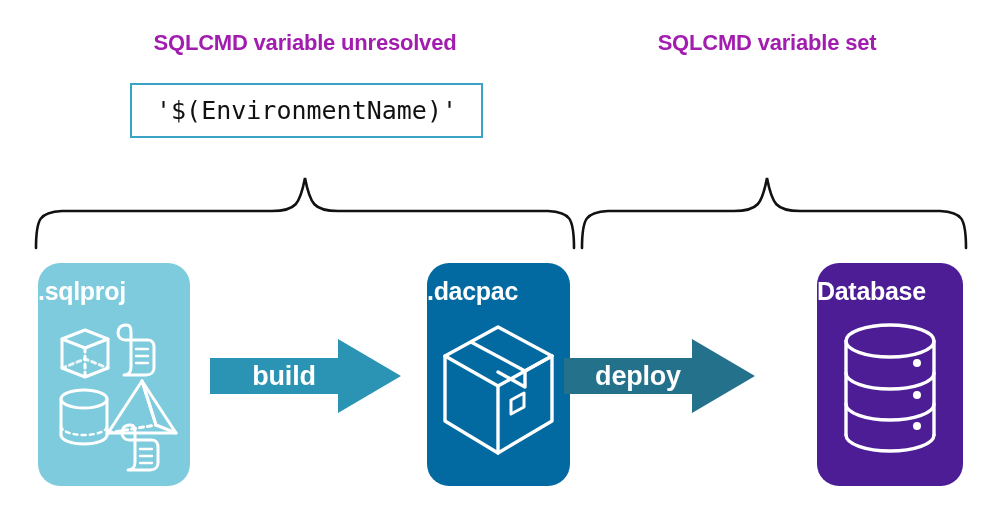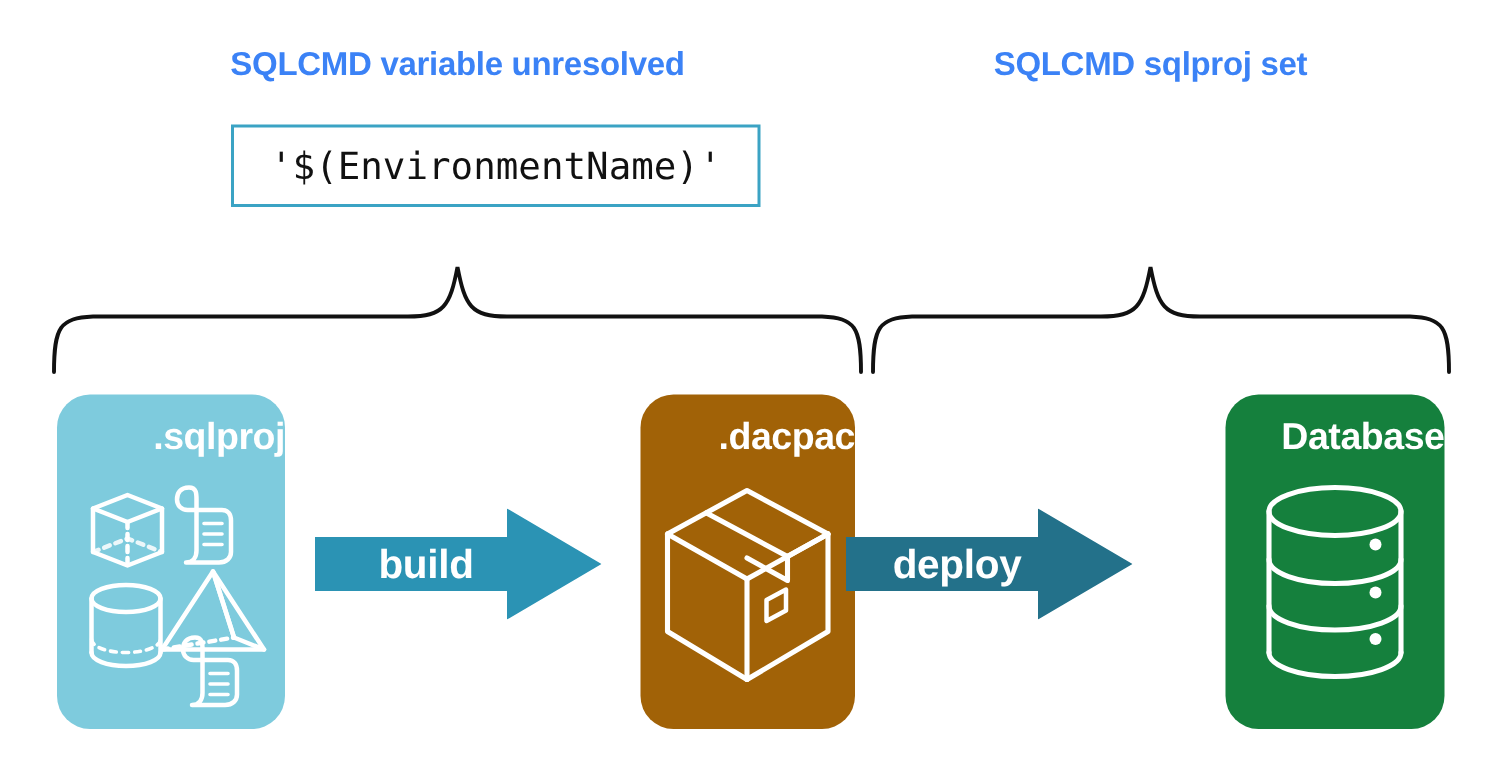--- a/index.html
+++ b/index.html
@@ -20,42 +20,41 @@
     width: 1000px;
     height: 522px;
   }
 
   
   .heading {
     position: absolute;
     font-family: "Liberation Sans", sans-serif;
     font-weight: bold;
     font-size: 22px;
-    color: #3b82f6;
+    color: #a21caf;
     text-align: center;
     letter-spacing: -0.2px;
     white-space: nowrap;
   }
   #heading-left  { left: 55px;  top: 30px;  width: 500px; }
   #heading-right { left: 567px; top: 30px;  width: 400px; }
 
   
   .codebox {
     position: absolute;
     border: 2px solid #3ba3c4;
     background: #ffffff;
     box-sizing: border-box;
     display: flex;
     align-items: center;
     justify-content: center;
     font-family: "DejaVu Sans Mono", monospace;
     font-size: 25px;
     color: #111111;
     white-space: nowrap;
-    margin-left: 24px;
   }
   #codebox-left  { left: 130px; top: 83px; width: 353px; height: 55px; }
   #codebox-right { left: 668px; top: 83px; width: 198px; height: 55px; }
 
   
   #braces {
     position: absolute;
     left: 0; top: 140px;
     width: 1000px; height: 110px;
   }
@@ -63,34 +62,34 @@
   
   .stagebox {
     position: absolute;
     border-radius: 22px;
     box-sizing: border-box;
   }
   .stagebox .caption {
     position: absolute;
     left: 0; right: 0;
     top: 14px;
-    text-align: right;
+    text-align: left;
     font-family: "Liberation Sans", sans-serif;
     font-weight: bold;
     font-size: 25px;
     color: #ffffff;
     letter-spacing: -0.3px;
   }
   .stagebox .art {
     position: absolute;
     left: 0; right: 0; top: 50px; bottom: 6px;
   }
   #box-sqlproj  { left: 38px;  top: 263px; width: 152px; height: 223px; background: #7ecbdd; }
-  #box-dacpac   { left: 427px; top: 263px; width: 143px; height: 223px; background: #a16207; }
-  #box-database { left: 817px; top: 263px; width: 146px; height: 223px; background: #15803d; }
+  #box-dacpac   { left: 427px; top: 263px; width: 143px; height: 223px; background: #0369a1; }
+  #box-database { left: 817px; top: 263px; width: 146px; height: 223px; background: #4c1d95; }
 
   
   .arrow {
     position: absolute;
   }
   .arrow .label {
     position: absolute;
     left: 0;
     top: 0;
     width: 148px;
@@ -108,21 +107,21 @@
   #arrow-build  { left: 210px; top: 339px; width: 191px; height: 74px; }
   #arrow-deploy { left: 564px; top: 339px; width: 191px; height: 74px; }
 </style>
 </head>
 <body>
 
 <div id="stage">
 
   <div class="heading" id="heading-left">SQLCMD variable unresolved</div>
 
-  <div class="heading" id="heading-right">SQLCMD sqlproj set</div>
+  <div class="heading" id="heading-right">SQLCMD variable set</div>
 
   <div class="codebox" id="codebox-left">'$(EnvironmentName)'</div>
 
 
   <svg id="braces" viewBox="0 0 1000 110">
 
     <path fill="none" stroke="#111111" stroke-width="2.6" stroke-linecap="round" d="M 36 108
              C 36 78, 40 72, 62 71
              L 272 71
              C 296 71, 300 64, 305 38

